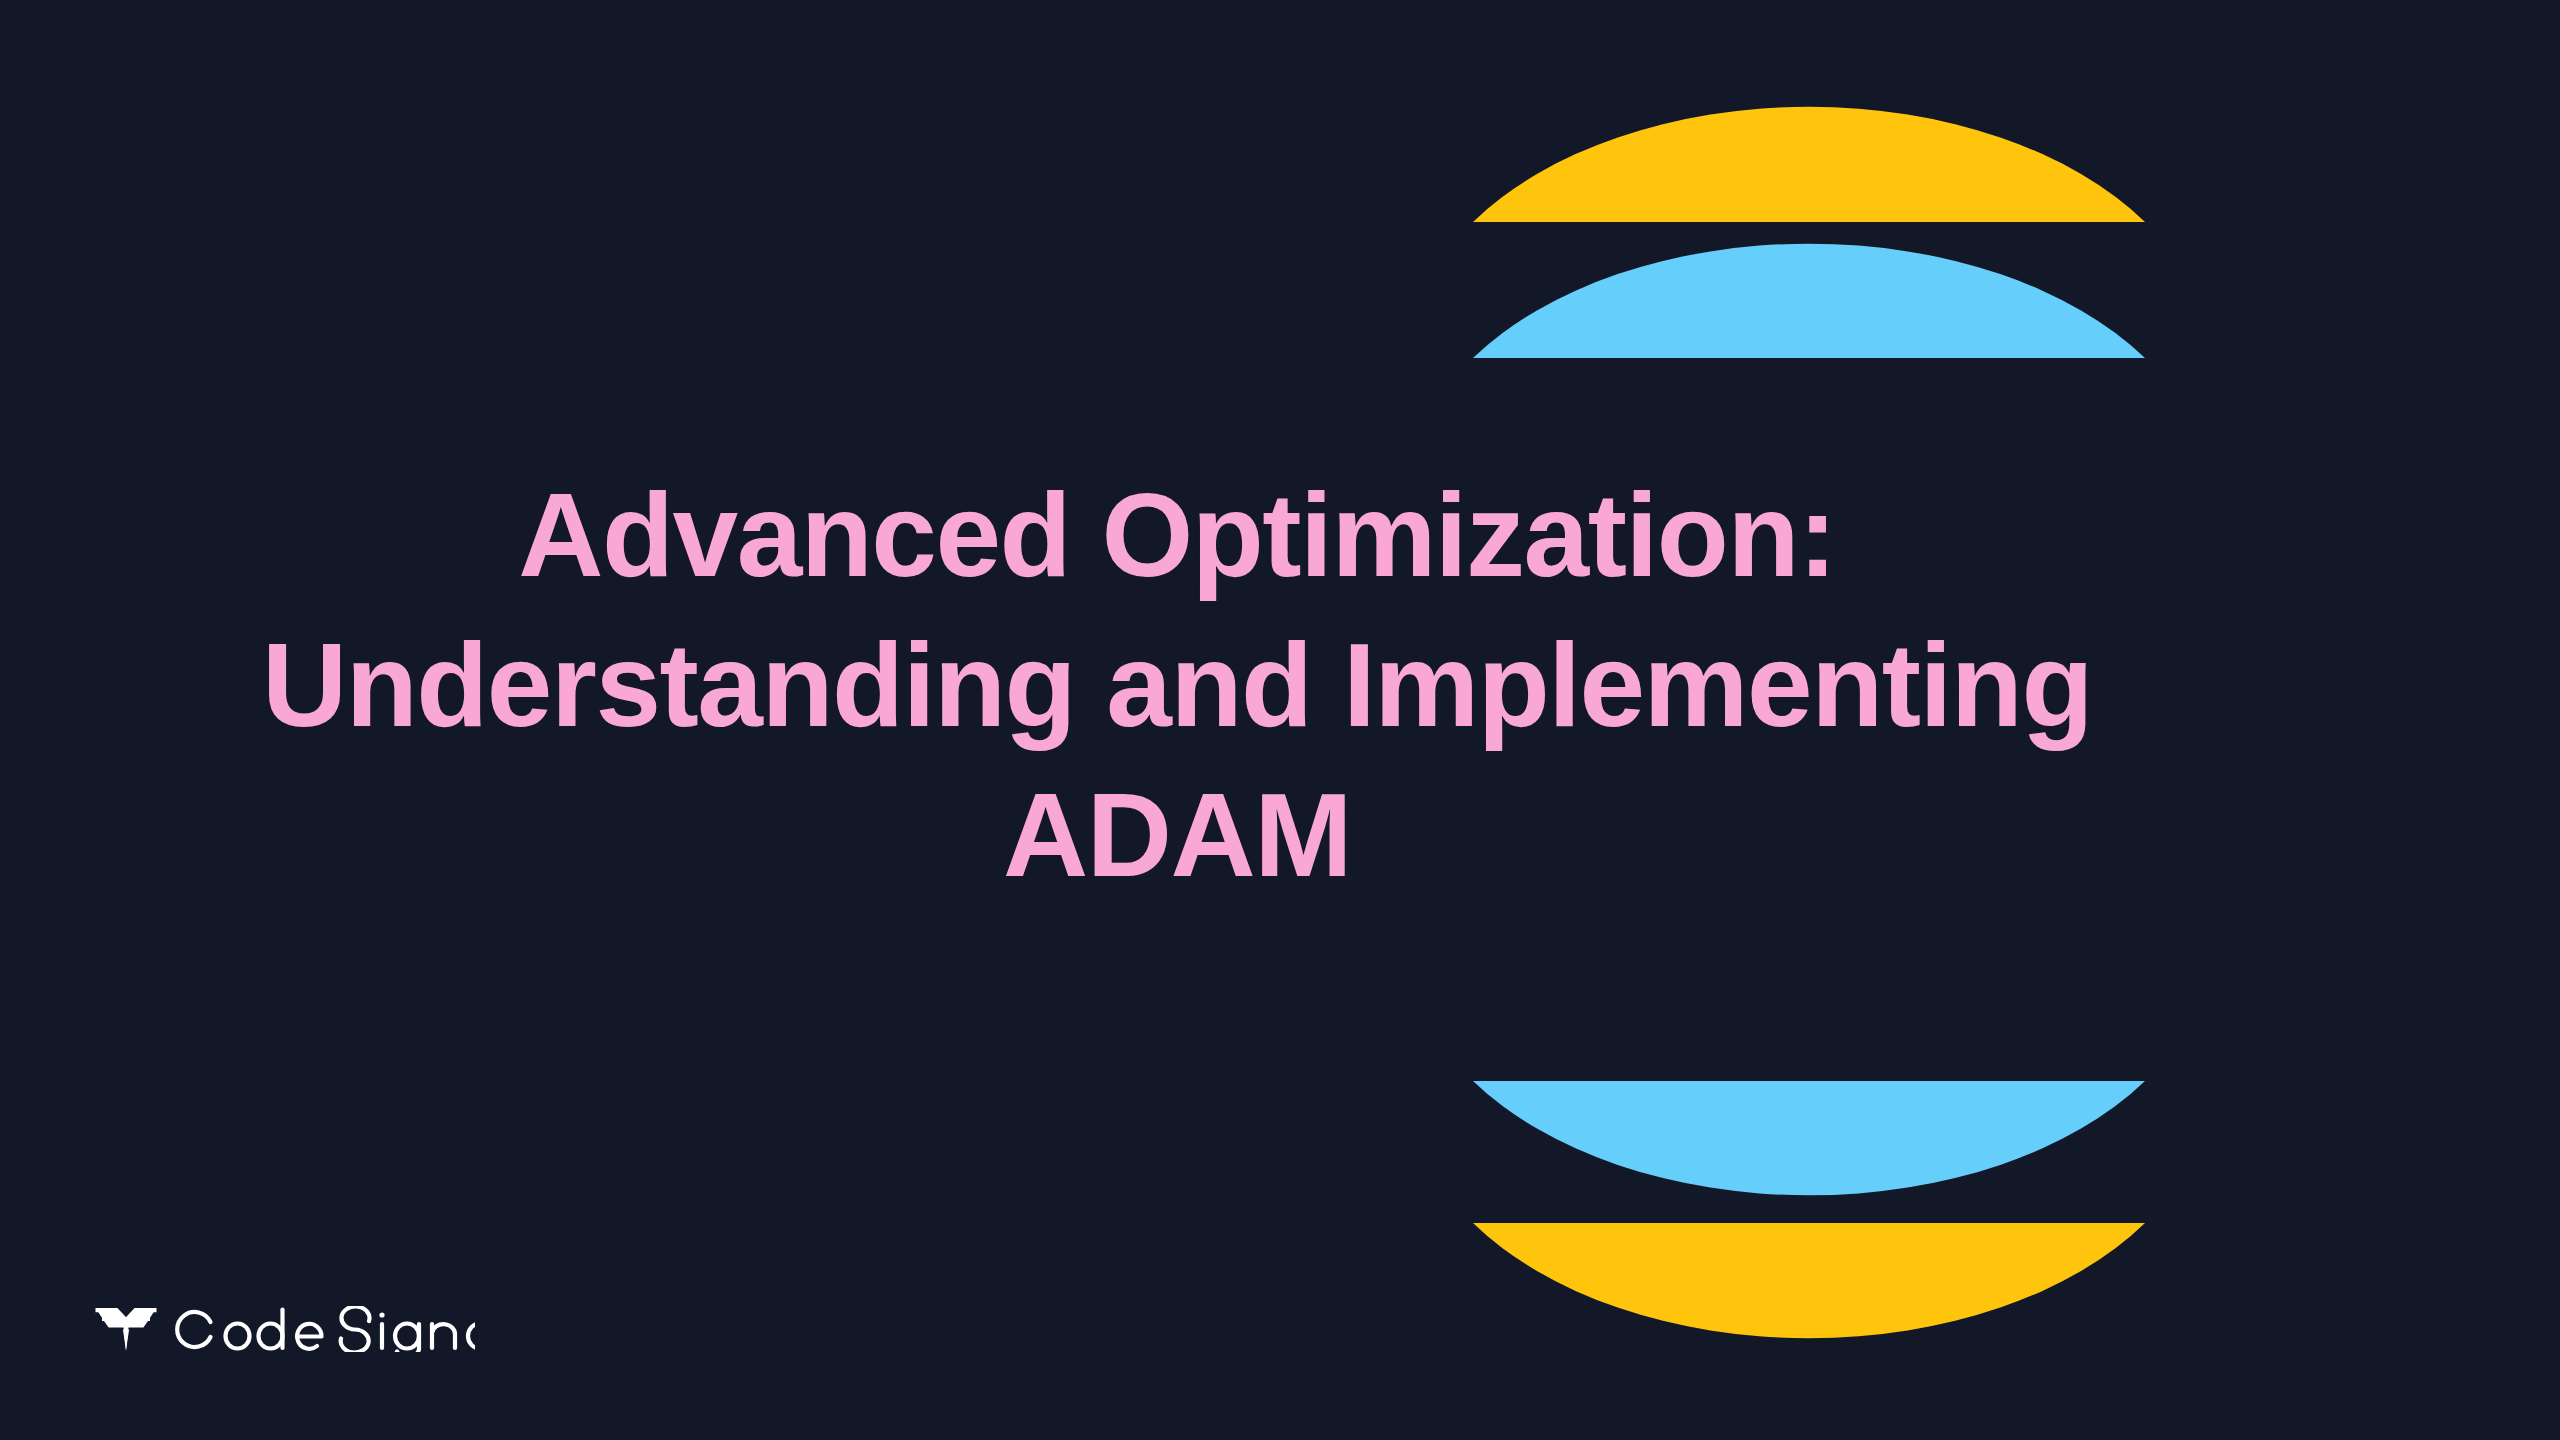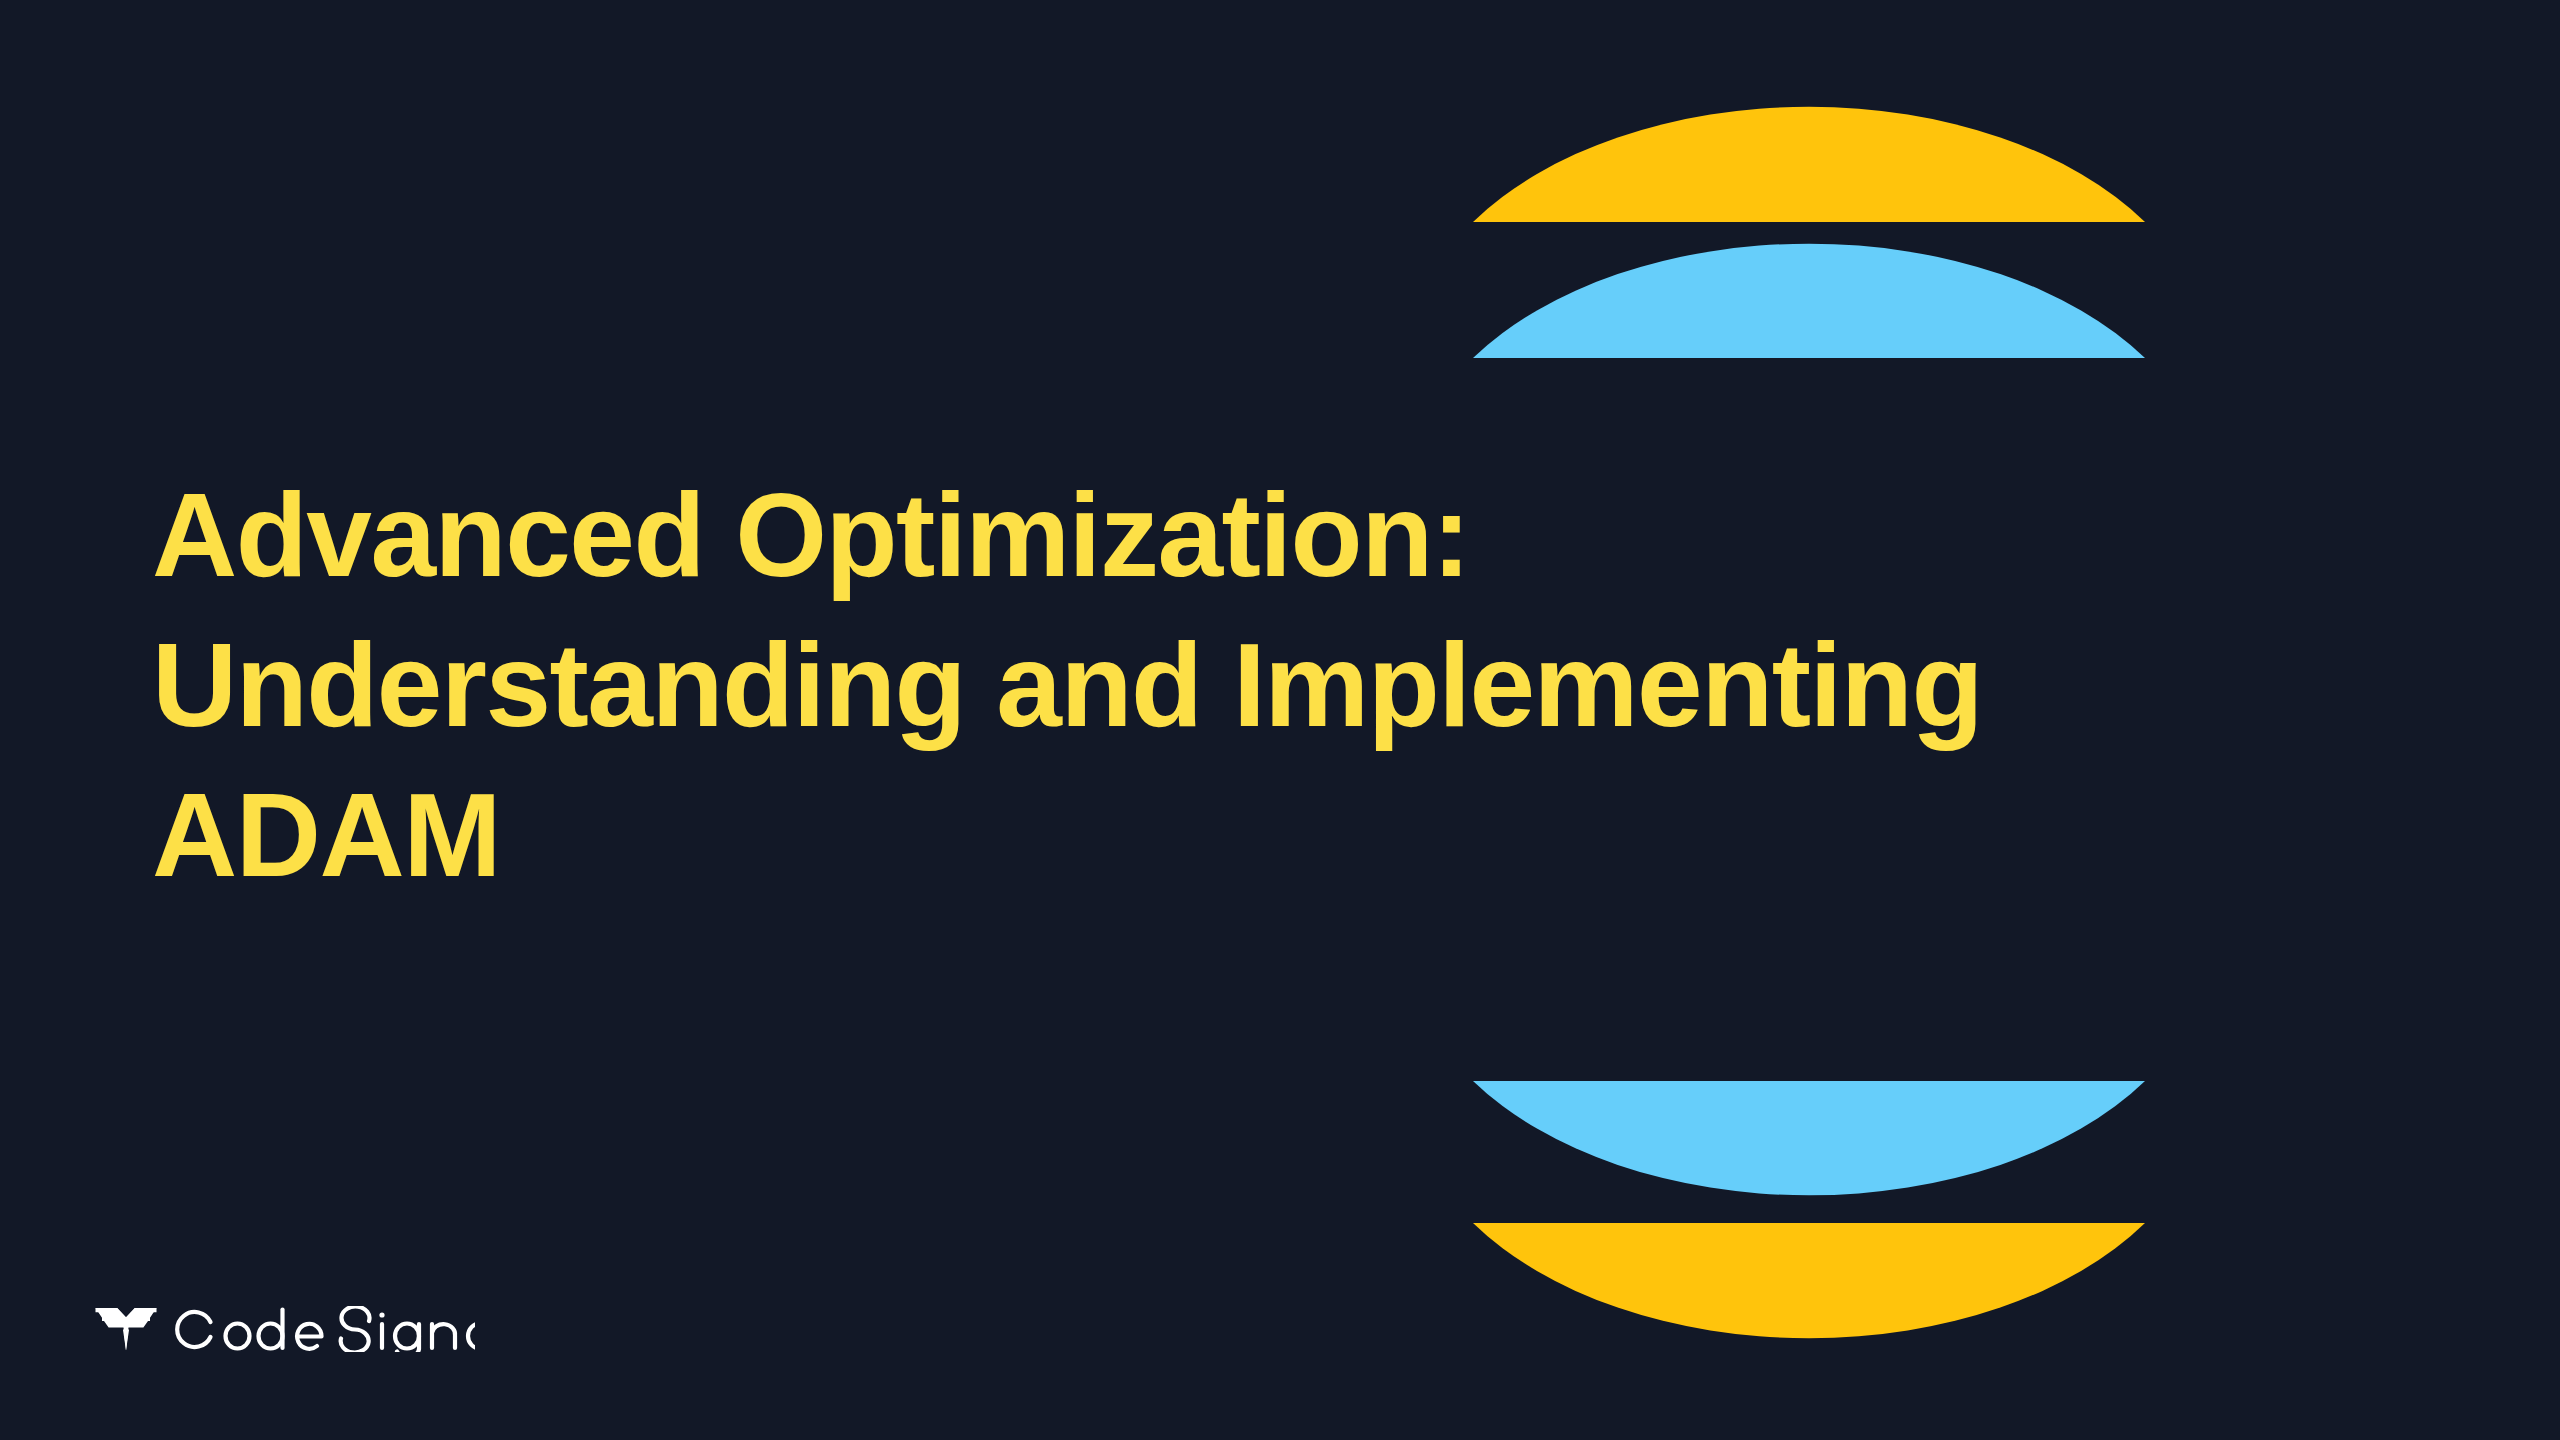--- a/index.html
+++ b/index.html
@@ -51,22 +51,23 @@
     left:152px;
     top:460px;
     width:2050px;
   }
 
   .title {
     font-size:118px;
     font-weight:700;
     line-height:150px;
     letter-spacing:-1.5px;
-    color:#fde047;
+    color:#f9a8d4;
     white-space:pre-line;
+    text-align:center;
   }
 
   
   .logo {
     position:absolute;
     left:95px;
     bottom:80px;
     display:flex;
     align-items:center;
     gap:18px;

